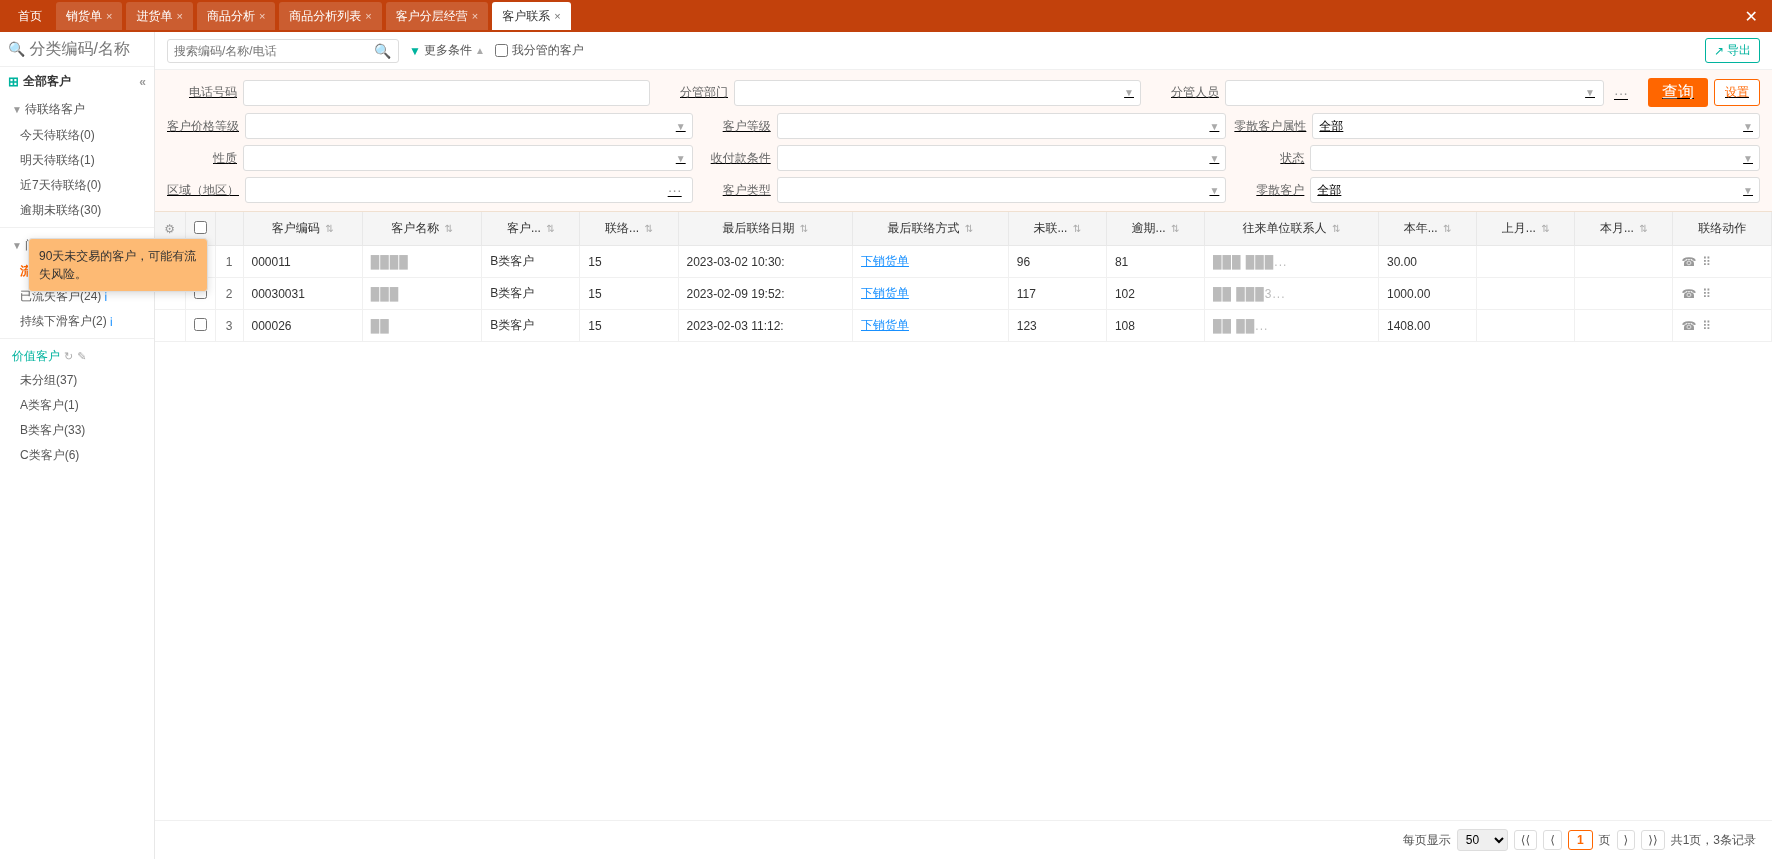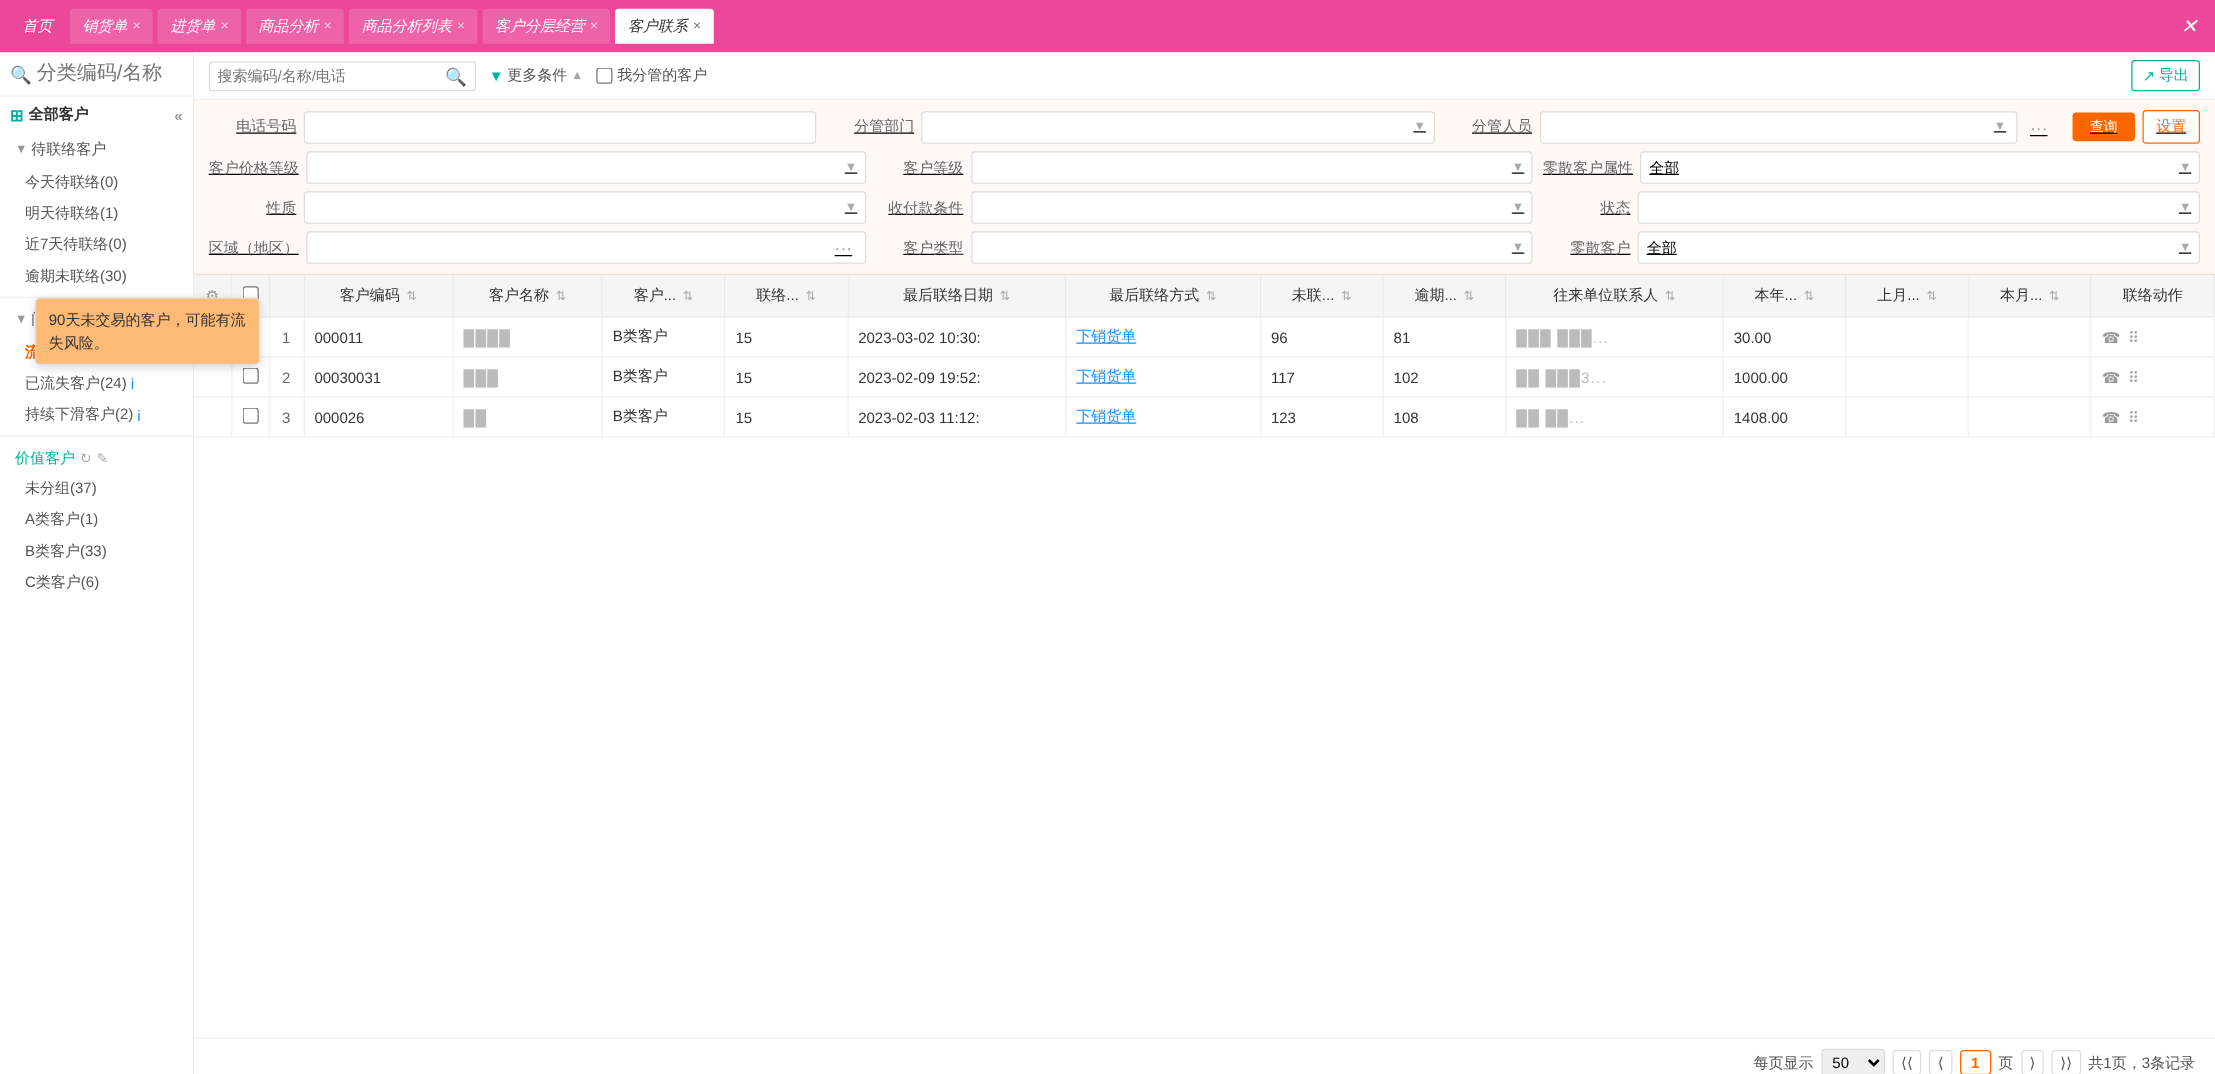--- a/index.html
+++ b/index.html
@@ -2,25 +2,24 @@
 <html><head>
   <meta charset="utf-8">
   <style>
     * { box-sizing: border-box; margin: 0; padding: 0; font-family: 'Microsoft YaHei', sans-serif; font-size: 12px; }
     body { background: #f5f5f5; overflow: hidden; }
 
     
     .top-nav {
       display: flex;
       align-items: center;
-      background: #ec4899;
-      height: 42px;
+      background: #c2410c;
+      height: 32px;
       padding: 0 8px;
       gap: 4px;
-      font-style: italic;
     }
     .nav-tab {
       display: flex;
       align-items: center;
       padding: 0 10px;
       height: 28px;
       background: rgba(255,255,255,0.15);
       color: #fff;
       border-radius: 3px 3px 0 0;
       cursor: pointer;
@@ -181,21 +180,21 @@
       gap: 10px;
       background: #fff;
     }
     .filter-search-input {
       display: flex;
       align-items: center;
       border: 1px solid #ddd;
       border-radius: 3px;
       padding: 3px 6px;
       gap: 4px;
-      width: 214px;
+      width: 232px;
     }
     .filter-search-input input {
       border: none;
       outline: none;
       font-size: 12px;
       flex: 1;
       color: #333;
     }
     .filter-search-input .search-btn {
       color: #ff6600;
@@ -289,21 +288,21 @@
       gap: 6px;
       margin-left: 8px;
     }
     .btn-query {
       background: #ff6600;
       color: #fff;
       border: none;
       border-radius: 3px;
       padding: 4px 14px;
       cursor: pointer;
-      font-size: 11px;
+      font-size: 16px;
     }
     .btn-settings {
       background: #fff;
       color: #ff6600;
       border: 1px solid #ff6600;
       border-radius: 3px;
       padding: 4px 10px;
       cursor: pointer;
       font-size: 12px;
     }

